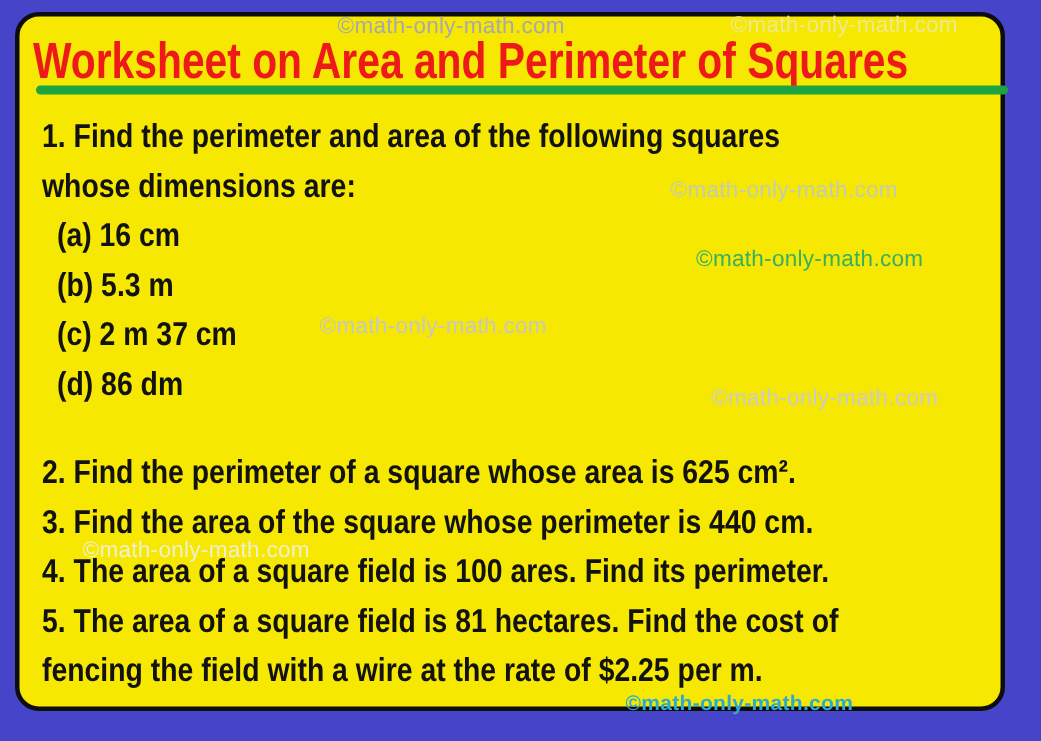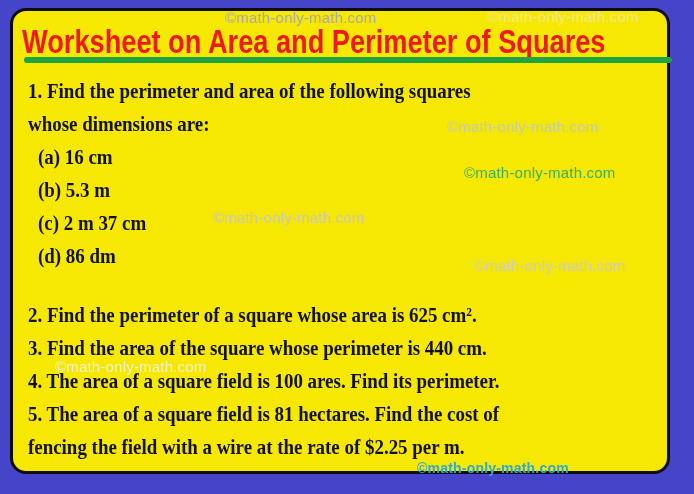--- a/index.html
+++ b/index.html
@@ -48,21 +48,20 @@
     border-radius: 3px;
   }
   .content {
     position: absolute;
     left: 28px;
     top: 74px;
     width: 660px;
     color: #121212;
     font-size: 22px;
     font-weight: 700;
-    font-family: Liberation Serif, serif;
   }
   .line {
     height: 33px;
     line-height: 33px;
     white-space: nowrap;
     transform: scaleX(0.86);
     transform-origin: 0 50%;
   }
   .line.option { margin-left: 10px; }
   .spacer { height: 26px; }

